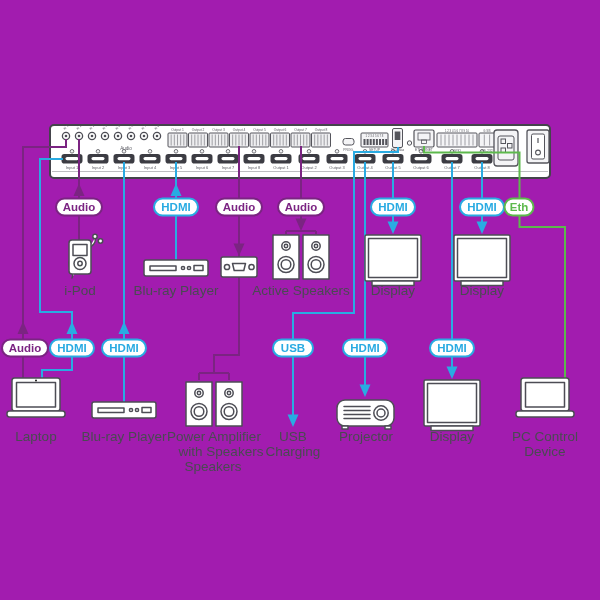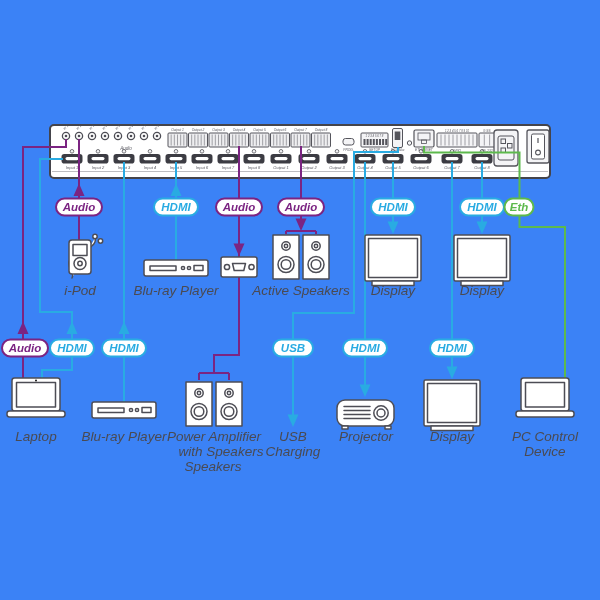--- a/index.html
+++ b/index.html
@@ -1,17 +1,17 @@
 <!DOCTYPE html>
 <html style="--audio: #7B2482; --hdmi: #29ABE2; --eth: #5DB94C; --outline: #4D4D55;"><head>
 <meta charset="utf-8">
 <style>
   html,body{margin:0;padding:0;background:#fff;}
-  #stage{position:relative;width:600px;height:600px;background:#3b82f6;overflow:hidden;
-         font-family:"Liberation Sans",sans-serif;font-style:italic;}
+  #stage{position:relative;width:600px;height:600px;background:#a21caf;overflow:hidden;
+         font-family:"Liberation Sans",sans-serif;}
   svg{position:absolute;left:0;top:0;}
   .wire{fill:none;stroke-width:2;}
   .wire.audio{stroke:var(--audio);}
   .wire.hdmi{stroke:var(--hdmi);}
   .wire.eth{stroke:var(--eth);}
   .arrow.audio{fill:var(--audio);}
   .arrow.hdmi{fill:var(--hdmi);}
   .oval rect{fill:#fff;stroke-width:2;}
   .oval text{font-weight:bold;font-size:11.5px;text-anchor:middle;}
   .oval.audio rect{stroke:var(--audio);} .oval.audio text{fill:var(--audio);}

